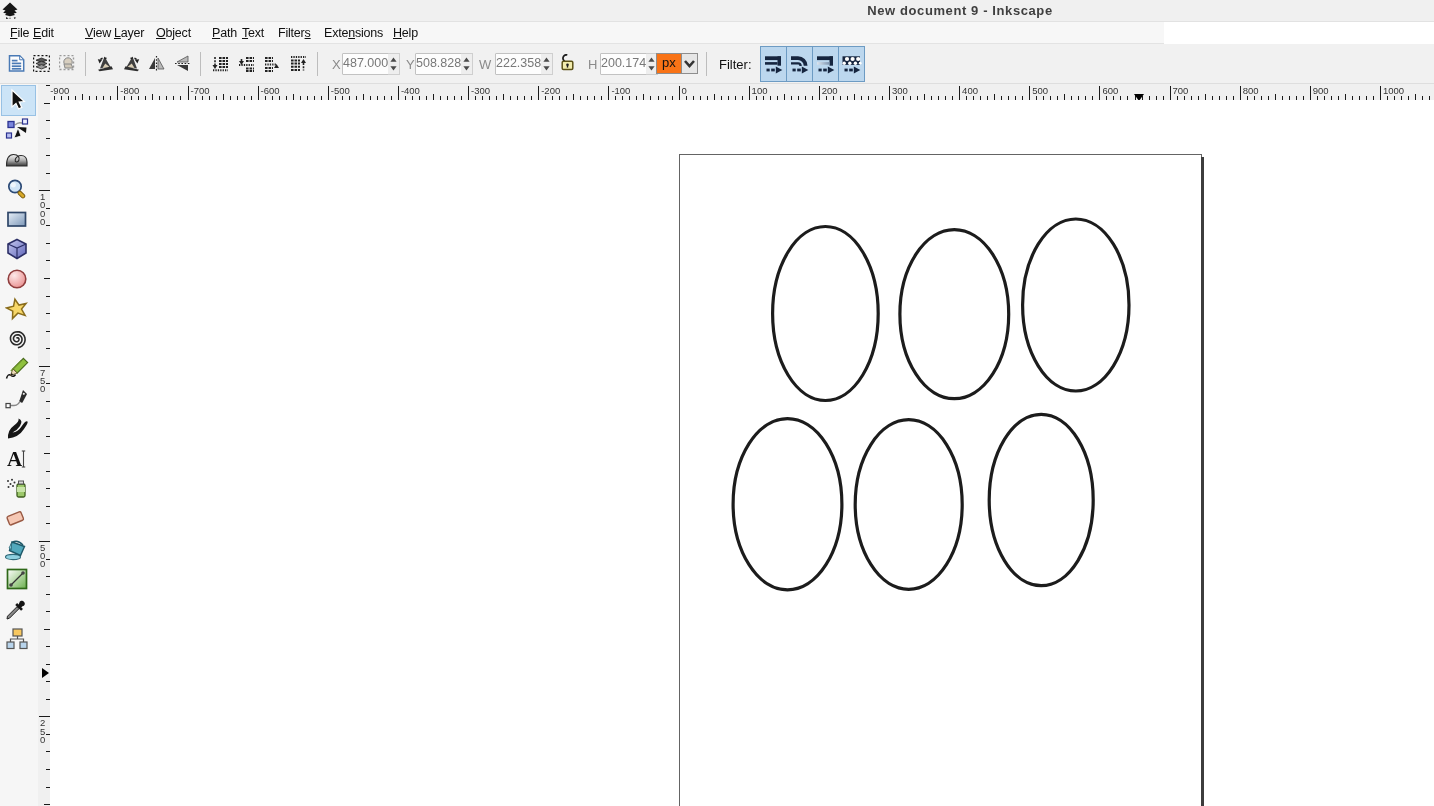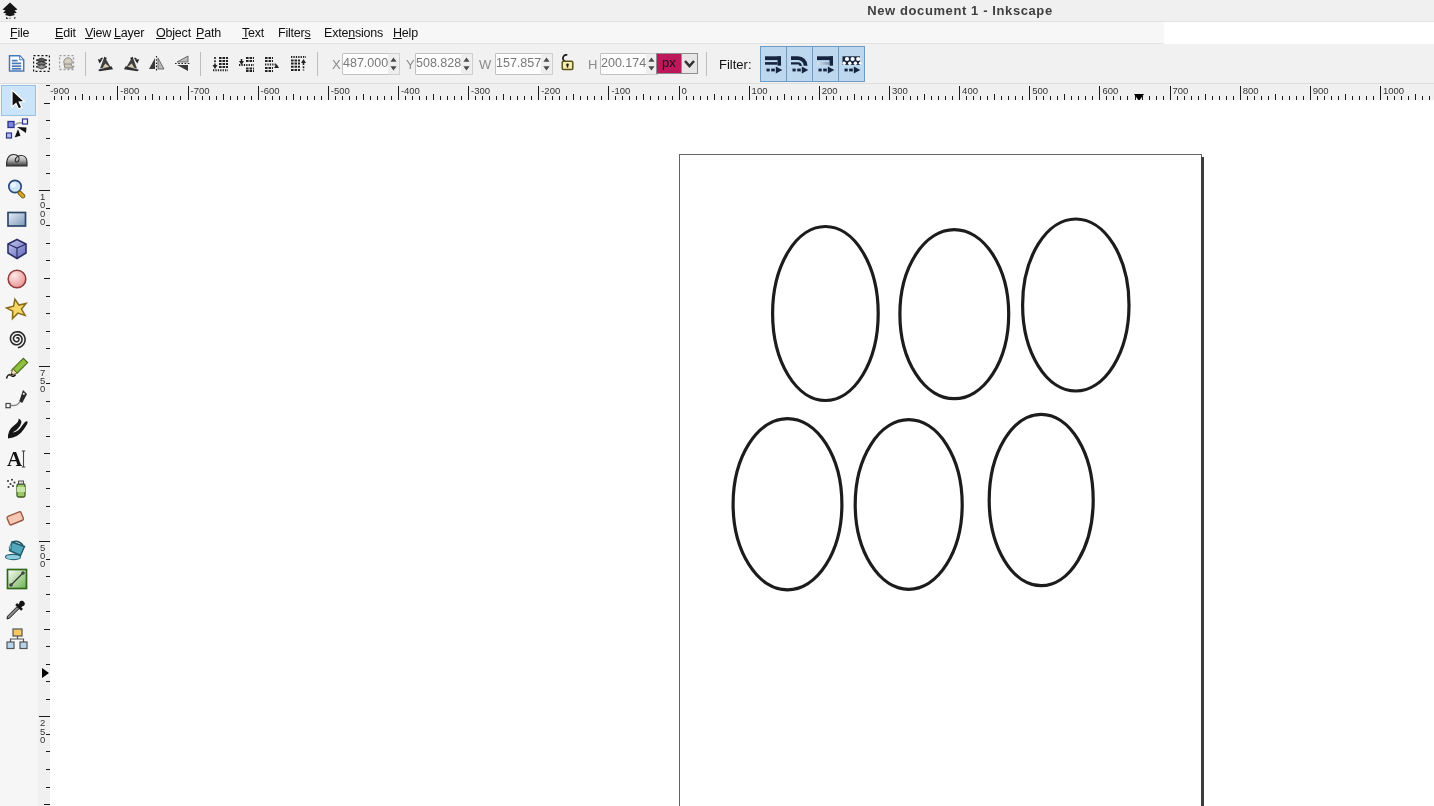--- a/index.html
+++ b/index.html
@@ -19,33 +19,33 @@
 #toolbox{left:0;top:84px;width:38px;height:722px;background:#f6f6f6}
 .tool{position:absolute;left:2px;width:32px;height:30px}
 .tool svg{position:absolute;left:3px;top:2px}
 #selbtn{background:#cce4f7;border:1px solid #98c1e4;left:1px;width:33px;height:29px}
 #canvas{left:50px;top:100px;width:1384px;height:706px;background:#fff}
 #page{position:absolute;left:629px;top:54px;width:521px;height:652px;border:1px solid #646464;background:#fff}
 #pshadow{position:absolute;left:1151px;top:57px;width:3px;height:649px;background:#3d3d3d}
 #corner{left:38px;top:84px;width:12px;height:16px;background:#f0f0f0}
 </style></head><body>
 <div class="abs" id="titlebar">
-    <div class="abs" id="title">New document 1 - Inkscape</div>
+    <div class="abs" id="title">New document 9 - Inkscape</div>
   </div>
 <svg class="abs" style="left:1px;top:2px" width="18" height="17" viewBox="0 0 18 17">
 <path d="M9,0.5 L16.5,7.5 L13.5,8.6 L15.8,10.8 L12.6,11.5 L14,13 L9,14.3 L4,13 L5.4,11.5 L2.2,10.8 L4.5,8.6 L1.5,7.5 Z" fill="#151515"></path>
 <path d="M5.2,15 l2.4,1.4 l-2.6,0.6 Z M12.8,15.2 l2.4,0.5 l-1.8,1.2 Z M9,15.6 l1,0.9 l-2,0 Z" fill="#151515"></path>
   </svg>
 <div class="abs" id="menubar">
     <span class="mi" style="left:10px"><u>F</u>ile</span>
-    <span class="mi" style="left:55px"><u>E</u>dit</span>
+    <span class="mi" style="left:33px"><u>E</u>dit</span>
     <span class="mi" style="left:85px"><u>V</u>iew</span>
     <span class="mi" style="left:114px"><u>L</u>ayer</span>
     <span class="mi" style="left:156px"><u>O</u>bject</span>
-    <span class="mi" style="left:196px"><u>P</u>ath</span>
+    <span class="mi" style="left:212px"><u>P</u>ath</span>
     <span class="mi" style="left:242px"><u>T</u>ext</span>
     <span class="mi" style="left:278px">Filter<u>s</u></span>
     <span class="mi" style="left:324px">Exte<u>n</u>sions</span>
     <span class="mi" style="left:393px"><u>H</u>elp</span>
   </div>
 <div class="abs" id="toolbar">
     <svg class="tbi" style="left:8px" width="17" height="17" viewBox="0 0 17 17">
 <path d="M1.5,0.8 h10.2 l4,4 V16 H1.5 Z" fill="#fdfdfd" stroke="#4a7ab5" stroke-width="1.5"></path>
 <path d="M11.7,0.8 l4,4 h-4 Z" fill="#fff" stroke="#4a7ab5" stroke-width="1"></path>
 <g stroke="#4a7ab5" stroke-width="1.7">
@@ -136,38 +136,38 @@
         <path d="M5.5,3.5 L8.6,7.8 L2.4,7.8 Z" fill="#4a4a4a"></path>
         <path d="M5.5,16.5 L8.6,12.2 L2.4,12.2 Z" fill="#4a4a4a"></path>
       </svg></div>
     <span class="lab" style="left:406px">Y</span>
     <div class="fld" style="left:415px;width:42px">508.828</div>
     <div class="spin" style="left:461px;background:#eeeeee;border:1px solid #cfcfcf;border-left:none"><svg width="11" height="20" viewBox="0 0 11 20">
         <path d="M5.5,3.5 L8.6,7.8 L2.4,7.8 Z" fill="#4a4a4a"></path>
         <path d="M5.5,16.5 L8.6,12.2 L2.4,12.2 Z" fill="#4a4a4a"></path>
       </svg></div>
     <span class="lab" style="left:479px">W</span>
-    <div class="fld" style="left:495px;width:42px">157.857</div>
+    <div class="fld" style="left:495px;width:42px">222.358</div>
     <div class="spin" style="left:541px;background:#eeeeee;border:1px solid #cfcfcf;border-left:none"><svg width="11" height="20" viewBox="0 0 11 20">
         <path d="M5.5,3.5 L8.6,7.8 L2.4,7.8 Z" fill="#4a4a4a"></path>
         <path d="M5.5,16.5 L8.6,12.2 L2.4,12.2 Z" fill="#4a4a4a"></path>
       </svg></div>
     <svg class="tbi" style="left:559px;top:10px" width="17" height="17" viewBox="0 0 17 17">
 <path d="M4.2,7.2 v-2 a3.4,3.4 0 0 1 6,-2.2" fill="none" stroke="#1c1c1c" stroke-width="1.7" transform="rotate(-35 6 5)"></path>
 <rect x="3.2" y="7.2" width="10.6" height="8.3" rx="1.2" fill="#f2ecae" stroke="#5c5218" stroke-width="1.5"></rect>
 <circle cx="8.5" cy="10.8" r="1.3" fill="#1c1c1c"></circle>
       <line x1="8.5" y1="11.3" x2="8.5" y2="13.6" stroke="#1c1c1c" stroke-width="1.4"></line>
     </svg>
     <span class="lab" style="left:588px">H</span>
     <div class="fld" style="left:600px;width:42px">200.174</div>
     <div class="spin" style="left:646px;background:#eeeeee;border:1px solid #cfcfcf;border-left:none"><svg width="11" height="20" viewBox="0 0 11 20">
         <path d="M5.5,3.5 L8.6,7.8 L2.4,7.8 Z" fill="#4a4a4a"></path>
         <path d="M5.5,16.5 L8.6,12.2 L2.4,12.2 Z" fill="#4a4a4a"></path>
       </svg></div>
-    <div style="position:absolute;left:656px;top:9px;width:40px;height:19px;border:1px solid #8e8e8e;background:#be185d">
+    <div style="position:absolute;left:656px;top:9px;width:40px;height:19px;border:1px solid #8e8e8e;background:#f97316">
 <span style="position:absolute;left:5px;top:1px;font-size:13px;color:#111">px</span>
 <div style="position:absolute;right:0;top:0;width:15px;height:19px;background:#e6e6e6;border-left:1px solid #8e8e8e">
 <svg width="15" height="19" viewBox="0 0 15 19">
           <path d="M3,7 L7.5,12 L12,7" fill="none" stroke="#333" stroke-width="2.6"></path>
         </svg>
 </div>
     </div>
     <div class="sep" style="left:706px"></div>
     <span style="position:absolute;left:719px;top:13px;font-size:13px;color:#111">Filter:</span>
     <div class="affb" style="left:760px"><svg width="25" height="34" viewBox="0 0 25 34">

